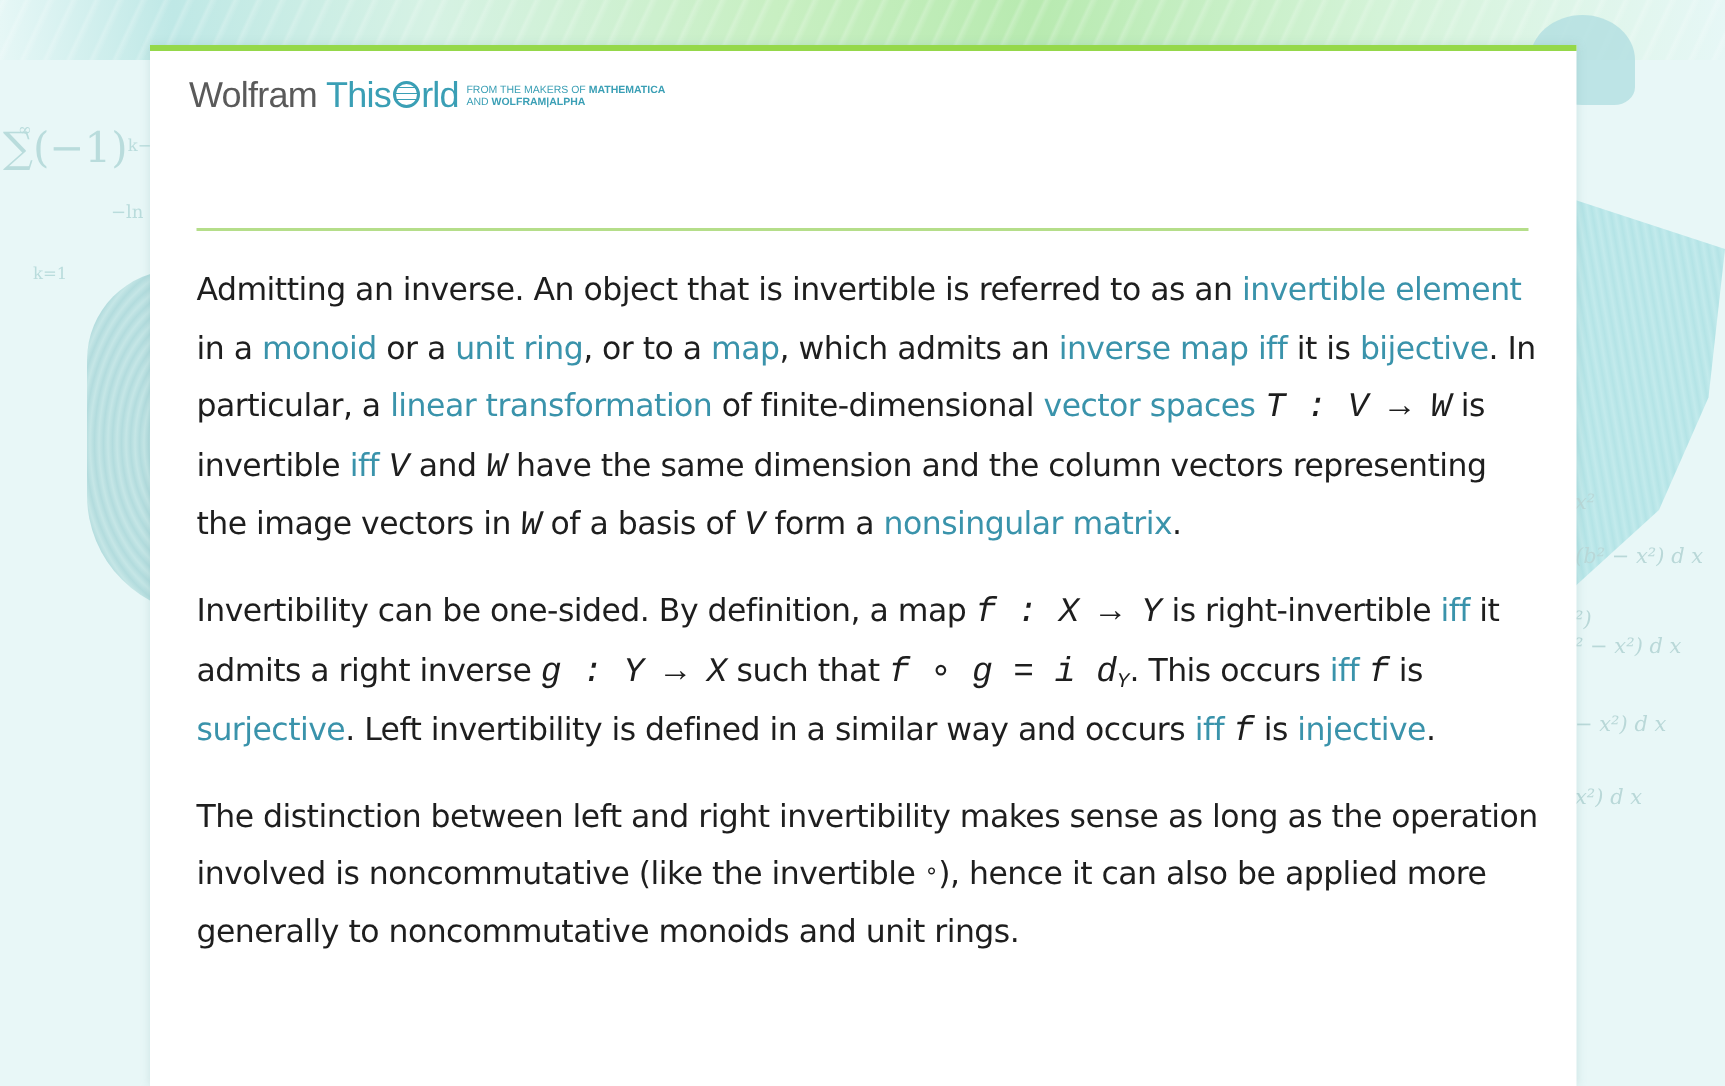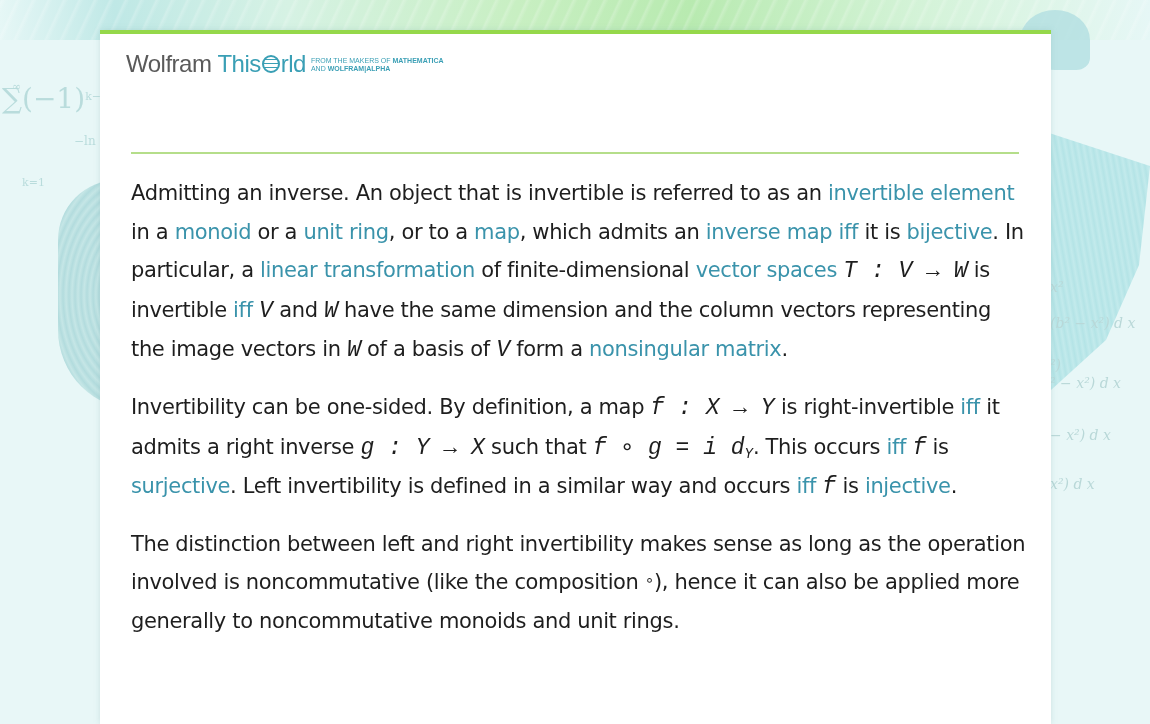--- a/index.html
+++ b/index.html
@@ -46,21 +46,21 @@
   }
   .bg-shape-right-top {
     position: absolute; left: 1020px; top: 10px; width: 70px; height: 60px;
     border-radius: 50% 50% 20% 50%;
     background: #b2dfe1; opacity: 0.8;
   }
   .bg-formula-right {
     position: absolute; left: 1048px; top: 280px;
     font-family: "DejaVu Serif", serif; font-style: italic; color: #b9d8d8; font-size: 14px; line-height: 1;
   }
-  .bg-formula-right div { position: absolute; white-space: nowrap; }
+  .bg-formula-right div { position: absolute; white-space: nowrap; margin-top: 48px; }
 
   
   .card {
     position: absolute; left: 100px; top: 30px; width: 951px; height: 694px;
     background: #ffffff;
     border-top: 4px solid #95d84a;
     box-shadow: 0 0 6px rgba(120, 170, 170, 0.25);
     box-sizing: border-box;
   }
   .logo {
@@ -145,15 +145,15 @@
     </span>
   </div>
 
   <div class="title-rule"></div>
 
   <div class="content">
     <p><span>Admitting an inverse. An object that is invertible is referred to as an </span><a>invertible element</a><span> in a </span><a>monoid</a><span> or a </span><a>unit ring</a><span>, or to a </span><a>map</a><span>, which admits an </span><a>inverse map</a><span> </span><a>iff</a><span> it is </span><a>bijective</a><span>. In particular, a </span><a>linear transformation</a><span> of finite-dimensional </span><a>vector spaces</a> <span class="m">T : V → W</span><span> is invertible </span><a>iff</a> <span class="m">V</span><span> and </span><span class="m">W</span><span> have the same dimension and the column vectors representing the image vectors in </span><span class="m">W</span><span> of a basis of </span><span class="m">V</span><span> form a </span><a>nonsingular matrix</a><span>.</span></p>
 
     <p><span>Invertibility can be one-sided. By definition, a map </span><span class="m">f : X → Y</span><span> is right-invertible </span><a>iff</a><span> it admits a right inverse </span><span class="m">g : Y → X</span><span> such that </span><span class="m"><span>f ∘ g = i d</span><sub>Y</sub></span><span>. This occurs </span><a>iff</a> <span class="m">f</span><span> is </span><a>surjective</a><span>. Left invertibility is defined in a similar way and occurs </span><a>iff</a> <span class="m">f</span><span> is </span><a>injective</a><span>.</span></p>
 
-    <p><span>The distinction between left and right invertibility makes sense as long as the operation involved is noncommutative (like the composition </span><span class="m m-up" style="font-size:15px;vertical-align:4px">∘</span><span>), hence it can also be applied more generally to noncommutative monoids and unit rings.</span></p>
+    <p><span>The distinction between left and right invertibility makes sense as long as the operation involved is noncommutative (like the invertible </span><span class="m m-up" style="font-size:15px;vertical-align:4px">∘</span><span>), hence it can also be applied more generally to noncommutative monoids and unit rings.</span></p>
   </div>
 </div>
 
 </body></html>

